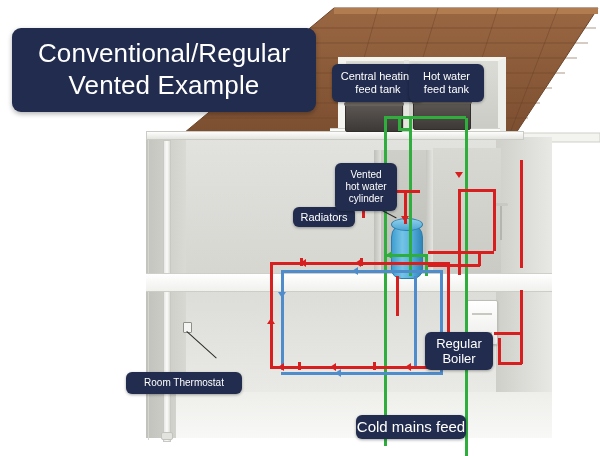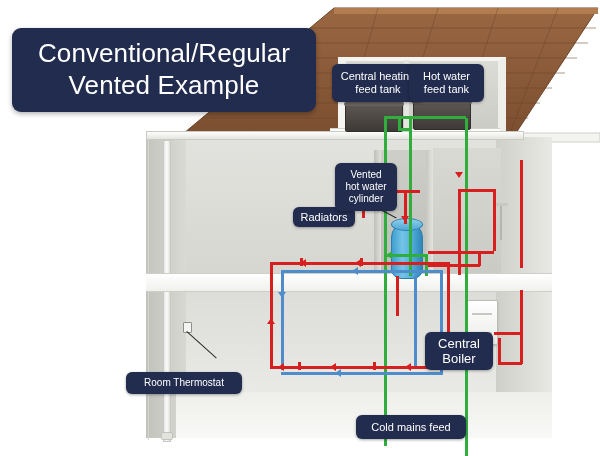--- a/index.html
+++ b/index.html
@@ -297,26 +297,26 @@
   <div class="label" style="left:335px;top:163px;width:62px;height:48px;font-size:10px;">
     <div>
       <div>Vented</div>
       <div>hot water</div>
       <div>cylinder</div>
     </div>
   </div>
 
   <div class="label" style="left:425px;top:332px;width:68px;height:38px;font-size:13px;">
     <div>
-      <div>Central</div>
+      <div>Regular</div>
       <div>Boiler</div>
     </div>
   </div>
 
   <div class="label" style="left:126px;top:372px;width:116px;height:22px;font-size:10px;">
     <span>Room Thermostat</span>
   </div>
 
-  <div class="label" style="left:356px;top:415px;width:110px;height:24px;font-size:11px;">
+  <div class="label" style="left:356px;top:415px;width:110px;height:24px;font-size:15px;">
     <span>Cold mains feed</span>
   </div>
 
 </div>
 
 </body></html>

